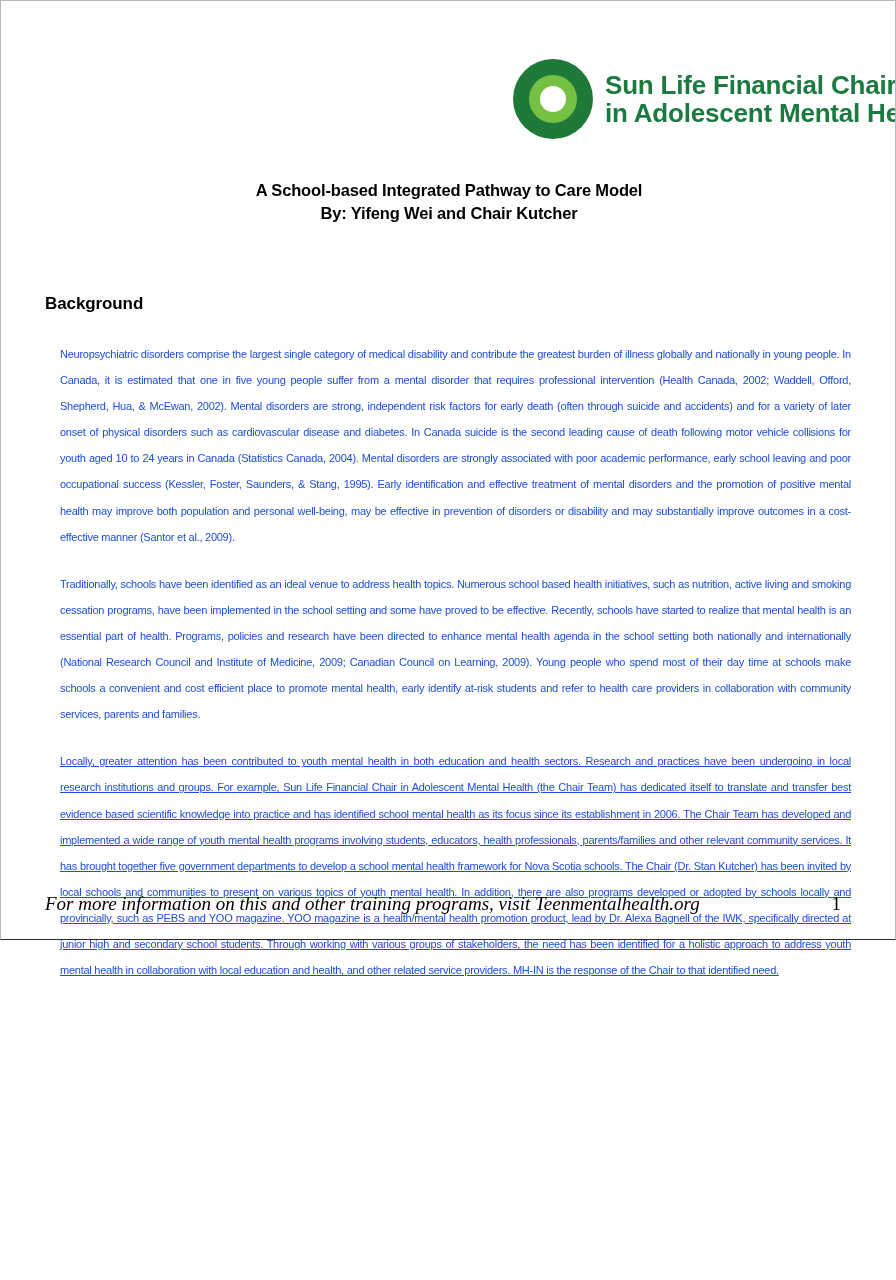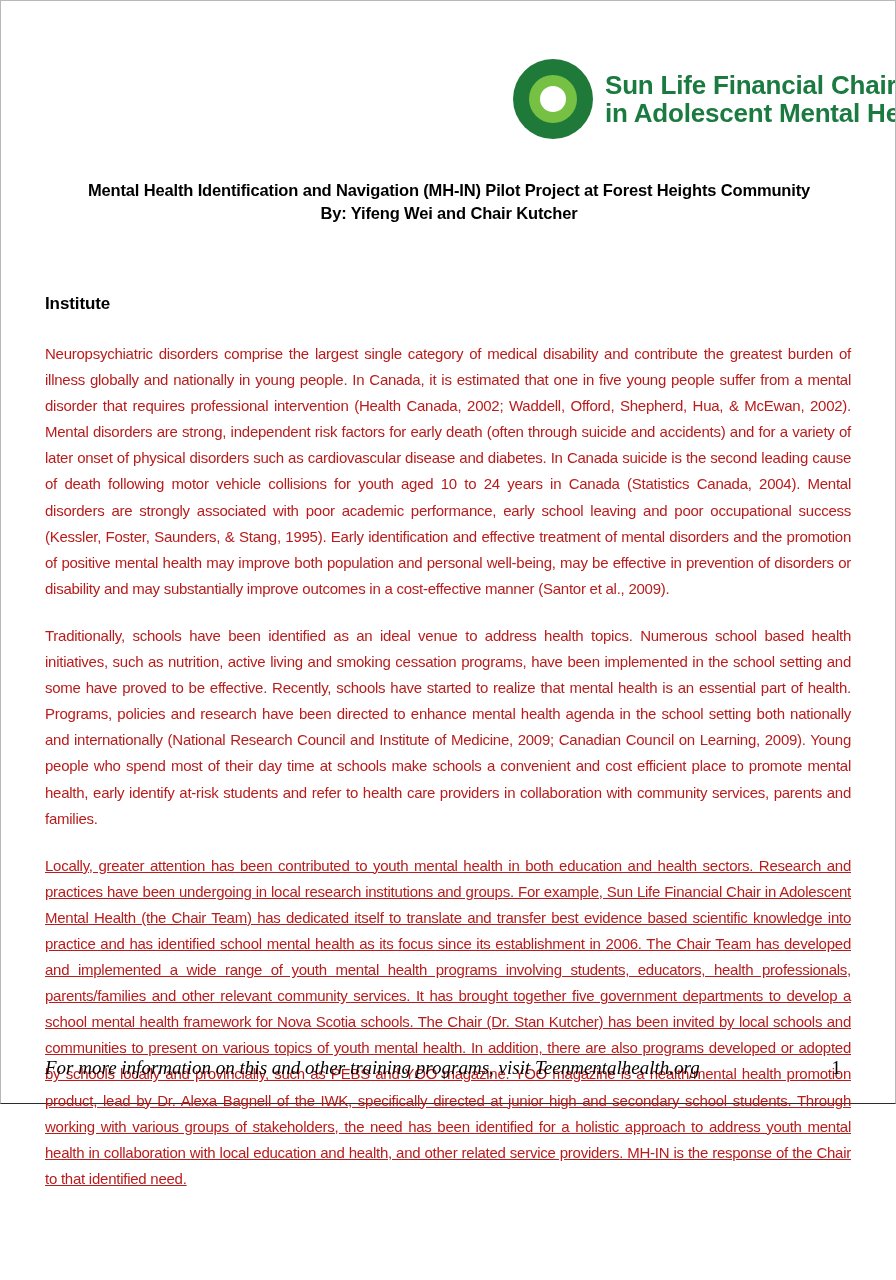--- a/index.html
+++ b/index.html
@@ -11,21 +11,21 @@
     width: 896px;
     height: 1280px;
     overflow: hidden;
     font-family: "Liberation Sans", sans-serif;
   }
 
   .page {
     position: relative;
     box-sizing: border-box;
     width: 896px;
-    height: 1104px;
+    height: 940px;
     background: #ffffff;
     border-left: 1px solid #b8b8b8;
     border-top: 1px solid #b8b8b8;
     border-right: 1px solid #b8b8b8;
     border-bottom: 1px solid #2b2b2b;
     padding: 0;
   }
 
   
   .masthead {
@@ -111,24 +111,24 @@
 
   
   .body-area {
     position: absolute;
     top: 340px;
     left: 44px;
     width: 806px;
   }
   .para {
     text-align: justify;
-    font-size: 15px;
+    font-size: 11px;
     line-height: 26.1px;
-    color: #b91c1c;
-    margin: 0 0 21px 0;
+    color: #1d4ed8;
+    margin: 0 0 21px 15px;
     letter-spacing: -0.25px;
     word-spacing: 0px;
     -webkit-hyphens: none;
     hyphens: none;
   }
   .para:last-child { margin-bottom: 0; text-decoration: underline; }
 
   
   .footer {
     position: absolute;
@@ -164,25 +164,25 @@
         </div>
       </div>
       <div class="logo-text">
         <span class="logo-line1">Sun Life Financial Chair</span>
         <span class="logo-line2">in Adolescent Mental Heal</span>
       </div>
     </div>
   </div>
 
   <div class="title-block">
-    <span class="tline">Mental Health Identification and Navigation (MH-IN) Pilot Project at Forest Heights Community</span>
+    <span class="tline">A School-based Integrated Pathway to Care Model</span>
     <span class="tline">By: Yifeng Wei and Chair Kutcher</span>
   </div>
 
-  <div class="section-heading">Institute</div>
+  <div class="section-heading">Background</div>
 
   <div class="body-area">
     <p class="para">Neuropsychiatric disorders comprise the largest single category of medical disability and contribute the greatest burden of illness globally and nationally in young people. In Canada, it is estimated that one in five young people suffer from a mental disorder that requires professional intervention (Health Canada, 2002; Waddell, Offord, Shepherd, Hua, &amp; McEwan, 2002). Mental disorders are strong, independent risk factors for early death (often through suicide and accidents) and for a variety of later onset of physical disorders such as cardiovascular disease and diabetes.  In Canada suicide is the second leading cause of death following motor vehicle collisions for youth aged 10 to 24 years in Canada (Statistics Canada, 2004). Mental disorders are strongly associated with poor academic performance, early school leaving and poor occupational success (Kessler, Foster, Saunders, &amp; Stang, 1995).  Early identification and effective treatment of mental disorders and the promotion of positive mental health may improve both population and personal well-being, may be effective in prevention of disorders or disability and may substantially improve outcomes in a cost-effective manner (Santor et al., 2009).</p>
     <p class="para">Traditionally, schools have been identified as an ideal venue to address health topics. Numerous school based health initiatives, such as nutrition, active living and smoking cessation programs, have been implemented in the school setting and some have proved to be effective. Recently, schools have started to realize that mental health is an essential part of health. Programs, policies and research have been directed to enhance mental health agenda in the school setting both nationally and internationally (National Research Council and Institute of Medicine, 2009; Canadian Council on Learning, 2009). Young people who spend most of their day time at schools make schools a convenient and cost efficient place to promote mental health, early identify at-risk students and refer to health care providers in collaboration with community services, parents and families.</p>
     <p class="para">Locally, greater attention has been contributed to youth mental health in both education and health sectors. Research and practices have been undergoing in local research institutions and groups. For example, Sun Life Financial Chair in Adolescent Mental Health (the Chair Team) has dedicated itself to translate and transfer best evidence based scientific knowledge into practice and has identified school mental health as its focus since its establishment in 2006. The Chair Team has developed and implemented a wide range of youth mental health programs involving students, educators, health professionals, parents/families and other relevant community services. It has brought together five government departments to develop a school mental health framework for Nova Scotia schools. The Chair (Dr. Stan Kutcher) has been invited by local schools and communities to present on various topics of youth mental health. In addition, there are also programs developed or adopted by schools locally and provincially, such as PEBS and YOO magazine. YOO magazine is a health/mental health promotion product, lead by Dr. Alexa Bagnell of the IWK, specifically directed at junior high and secondary school students. Through working with various groups of stakeholders, the need has been identified for a holistic approach to address youth mental health in collaboration with local education and health, and other related service providers. MH-IN is the response of the Chair to that identified need.</p>
   </div>
 
   <div class="footer">
     <span class="footer-text">For more information on this and other training programs, visit Teenmentalhealth.org</span>
     <span class="footer-page">1</span>

